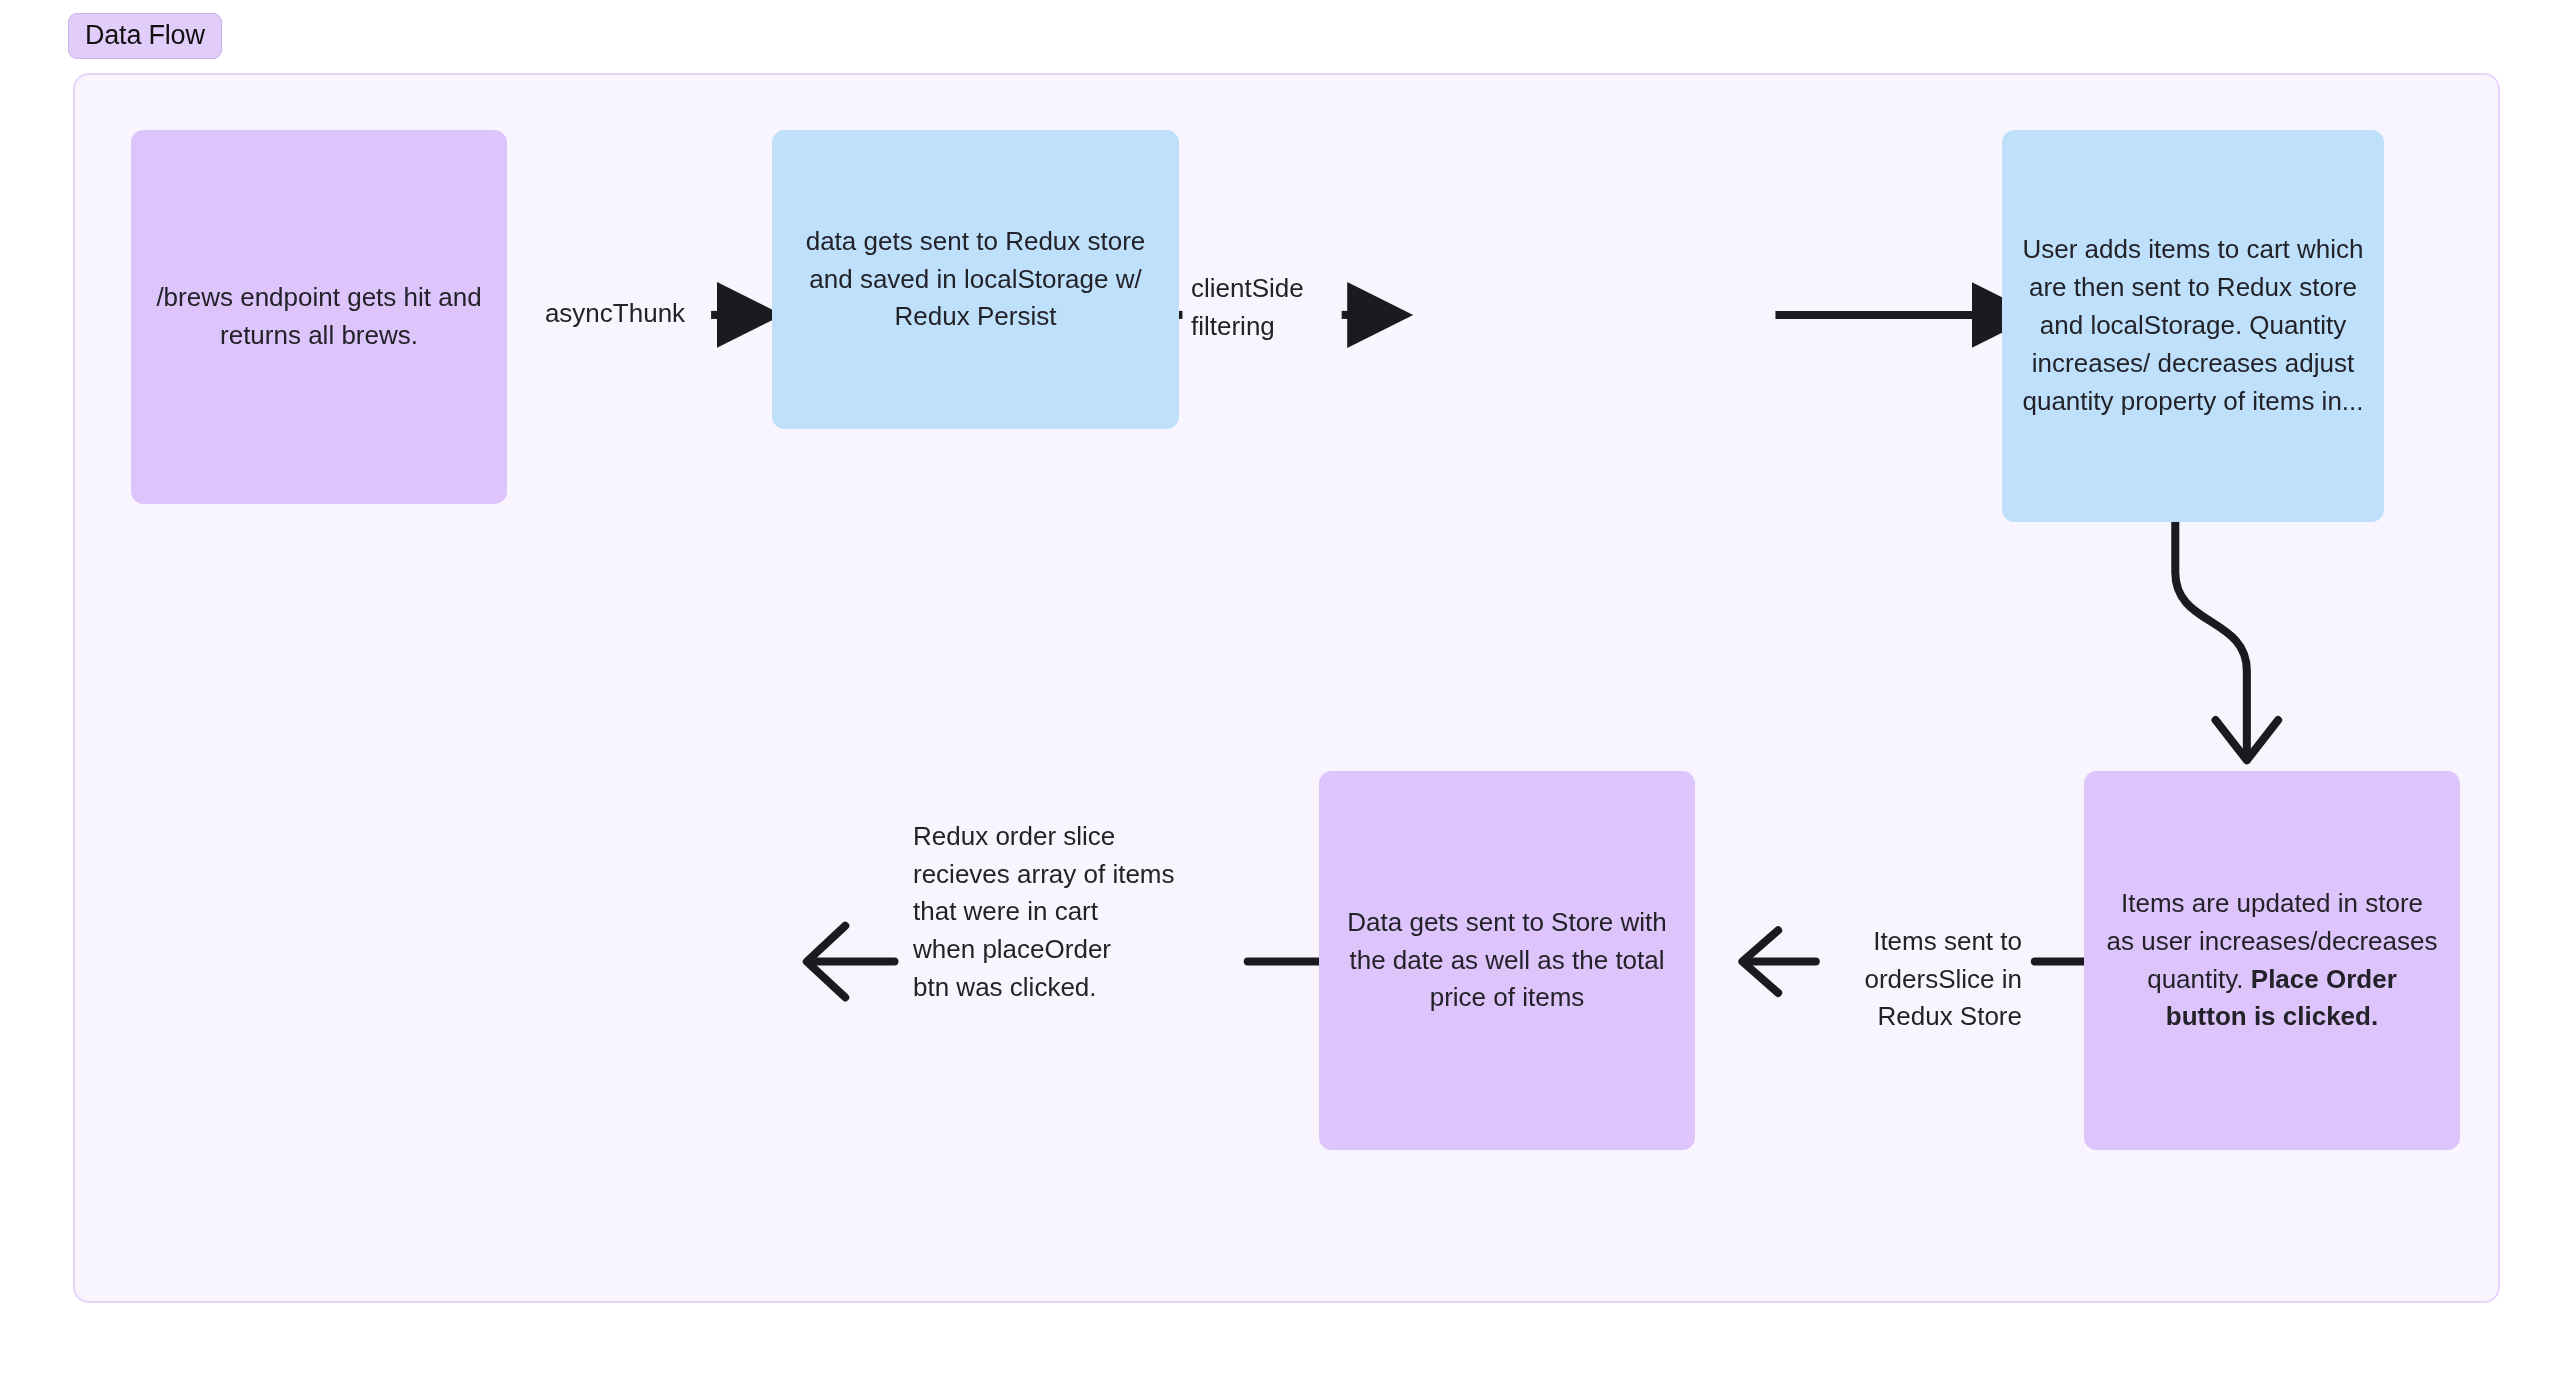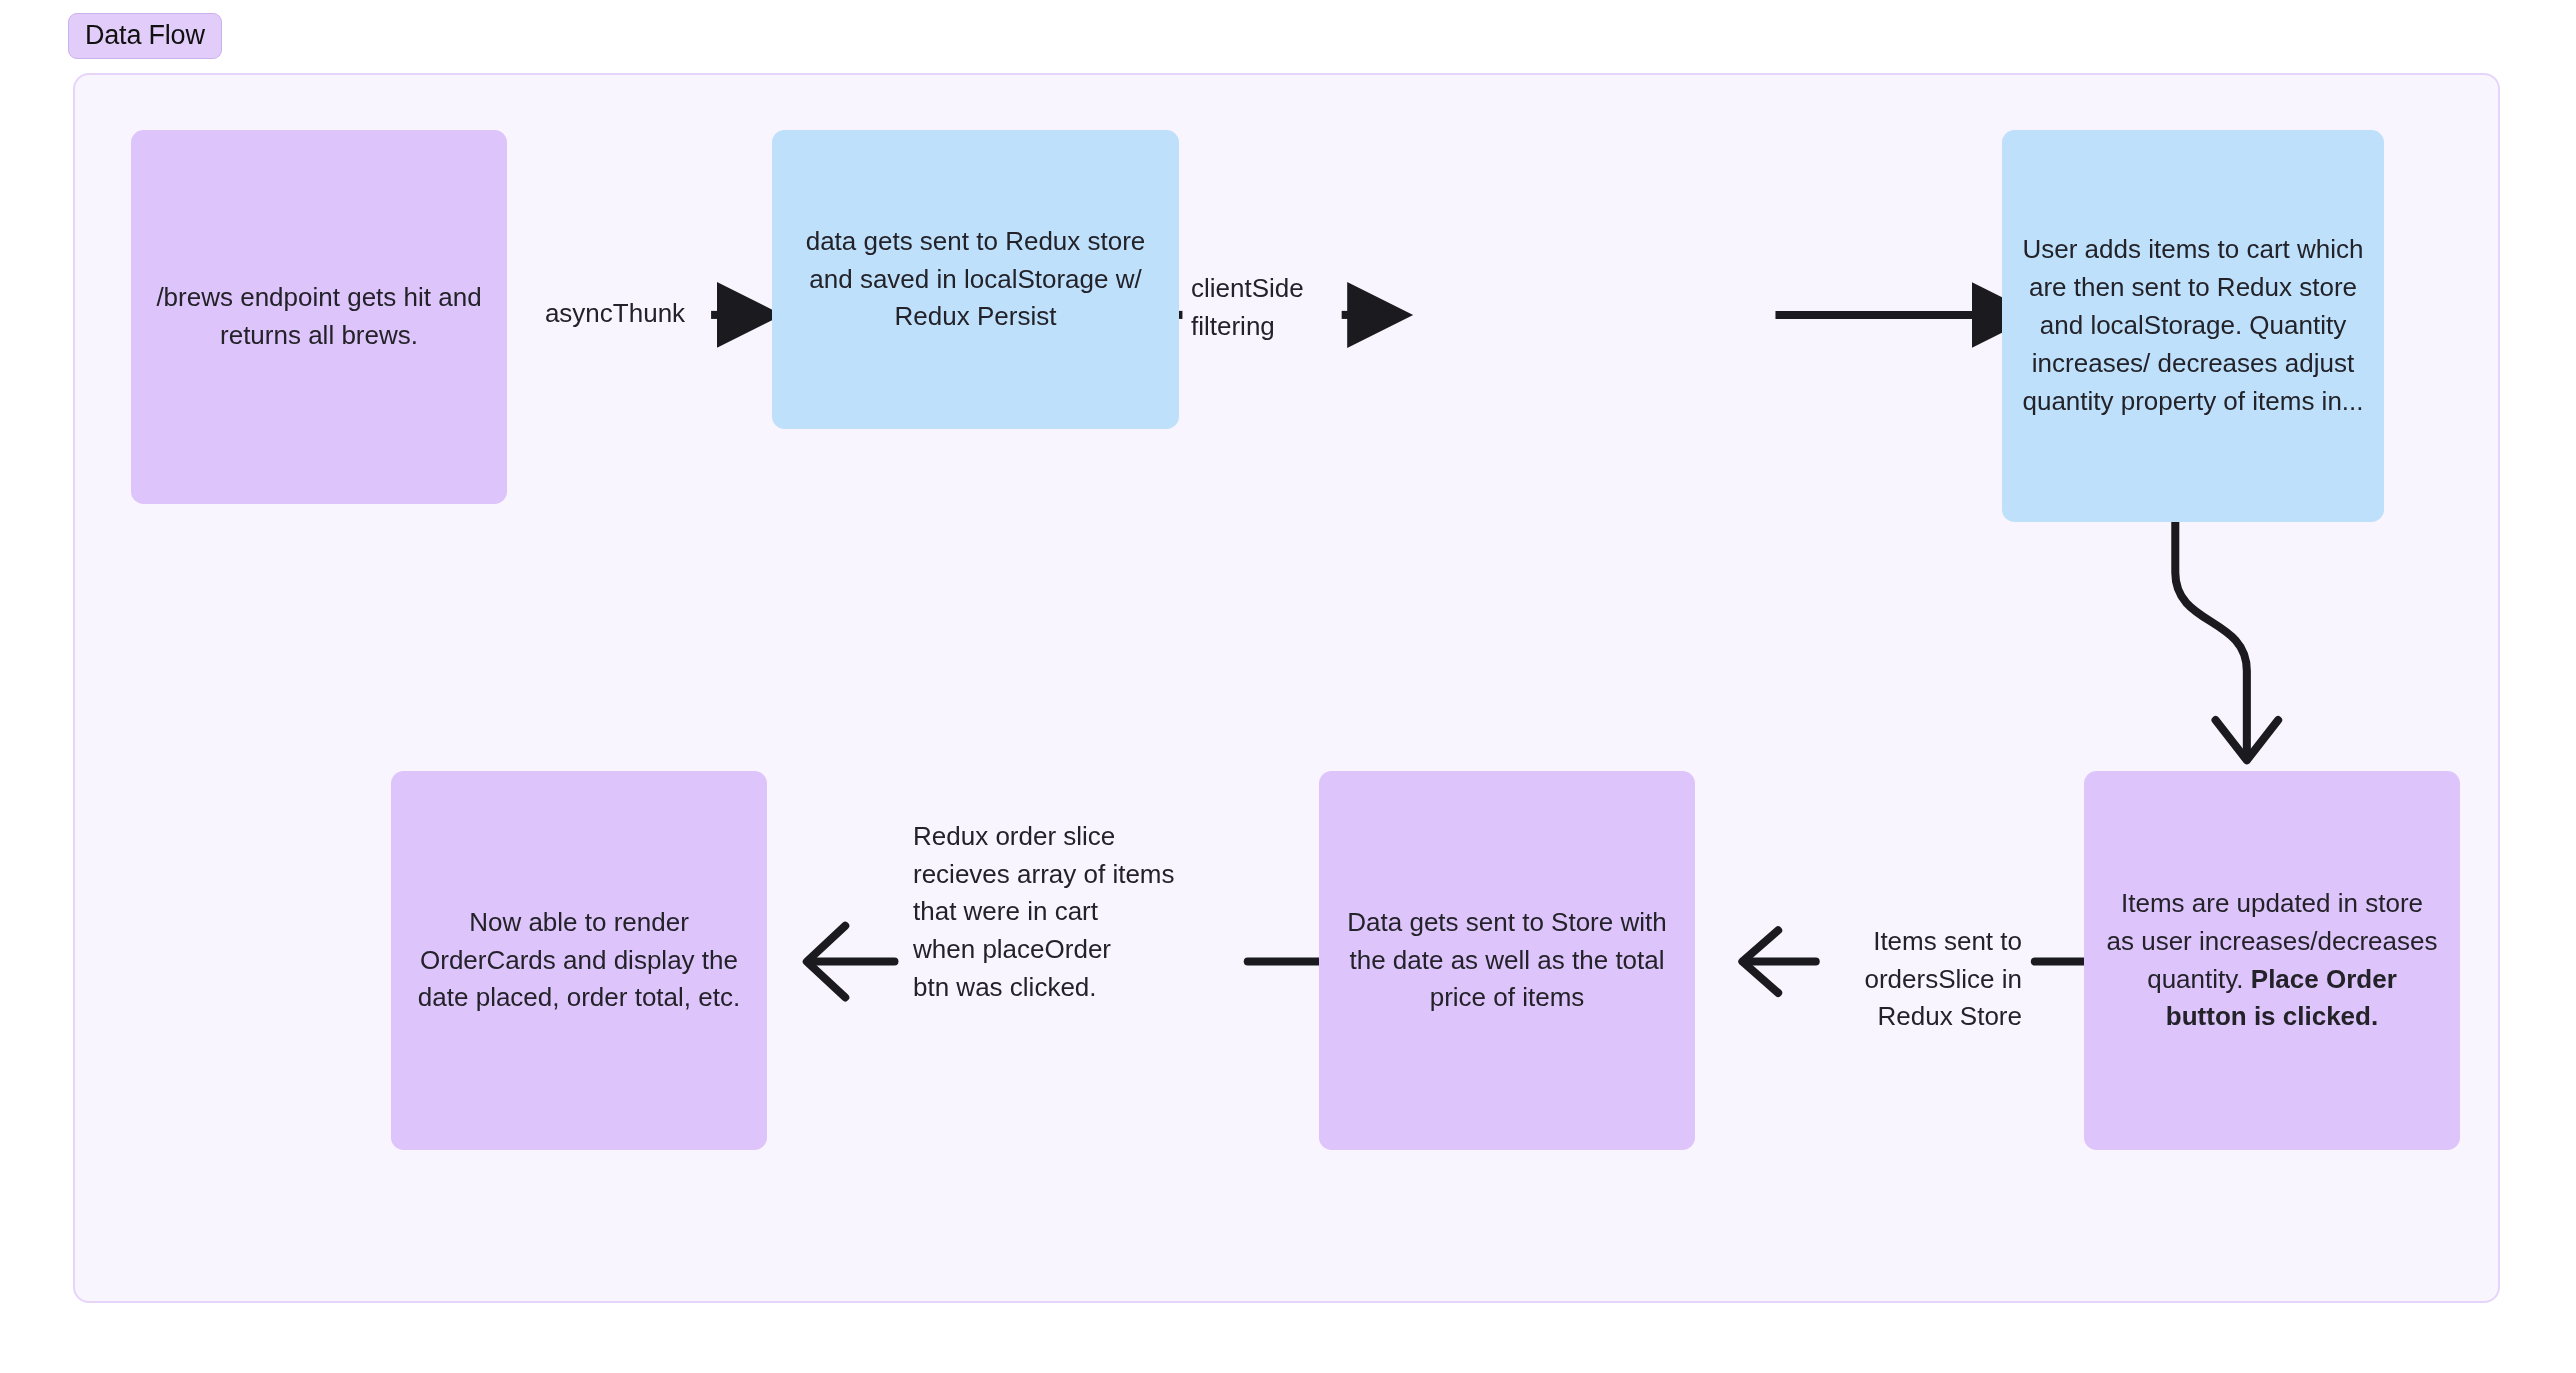--- a/index.html
+++ b/index.html
@@ -153,23 +153,20 @@
   </div>
 
   <div class="node purple" id="n5" style="left:2084px; top:771px; width:376px; height:379px;">
     <span><span>Items are updated in store as user increases/decreases quantity. </span><b>Place Order button is clicked.</b></span>
   </div>
 
   <div class="node purple" id="n6" style="left:1319px; top:771px; width:376px; height:379px;">
     <span>Data gets sent to Store with the date as well as the total price of items</span>
   </div>
 
-  <div class="node purple" id="n7" style="left:391px; top:771px; width:376px; height:379px;">
-    <span>Now able to render OrderCards and display the  date placed, order total, etc.</span>
-  </div>
 
   <div class="edge-label center" id="lbl-e1" style="left:519px; top:295px; width:192px;">asyncThunk</div>
 
   <div class="edge-label left" id="lbl-e2" style="left:1191px; top:270px; width:157px;">clientSide
 filtering</div>
 
   <div class="edge-label center" id="lbl-e5" style="left:1816px; top:923px; width:206px;text-align:right;">Items sent to
 ordersSlice in
 Redux Store</div>
 

